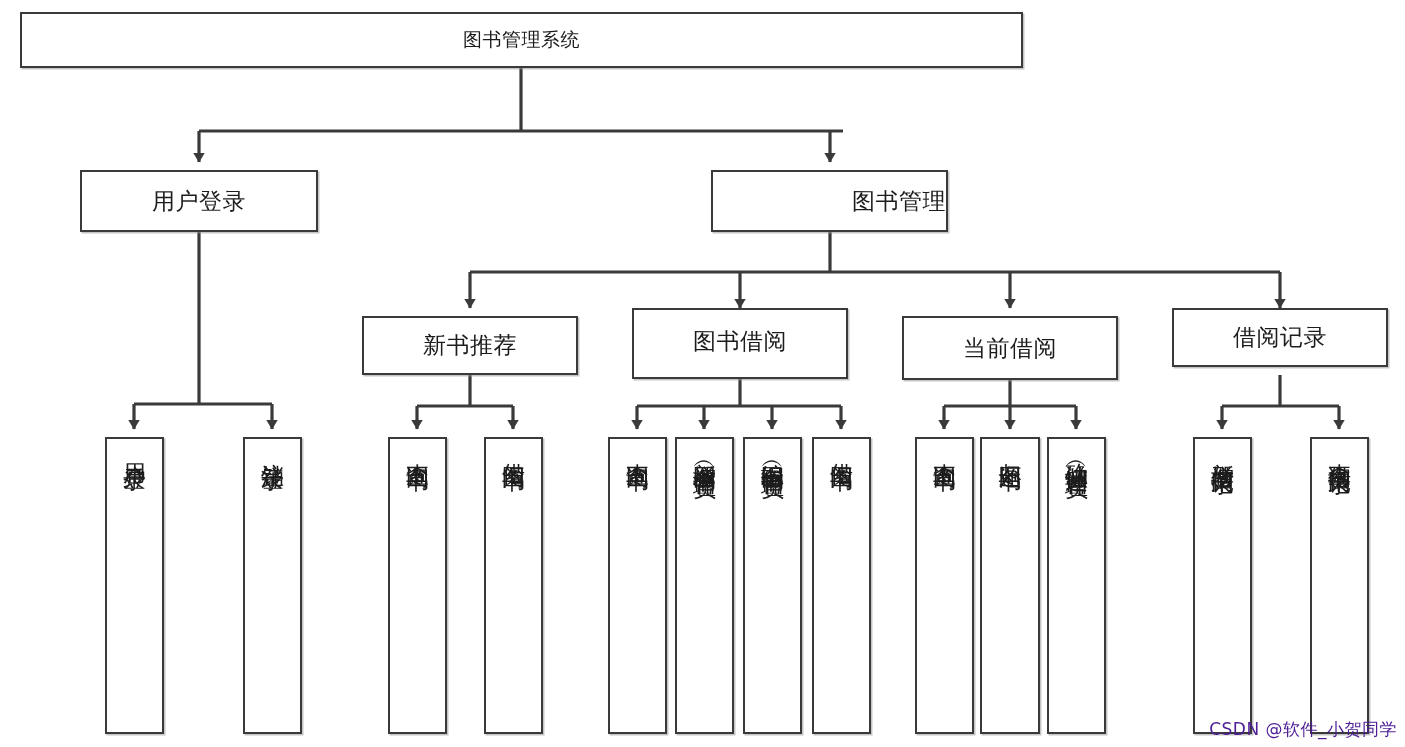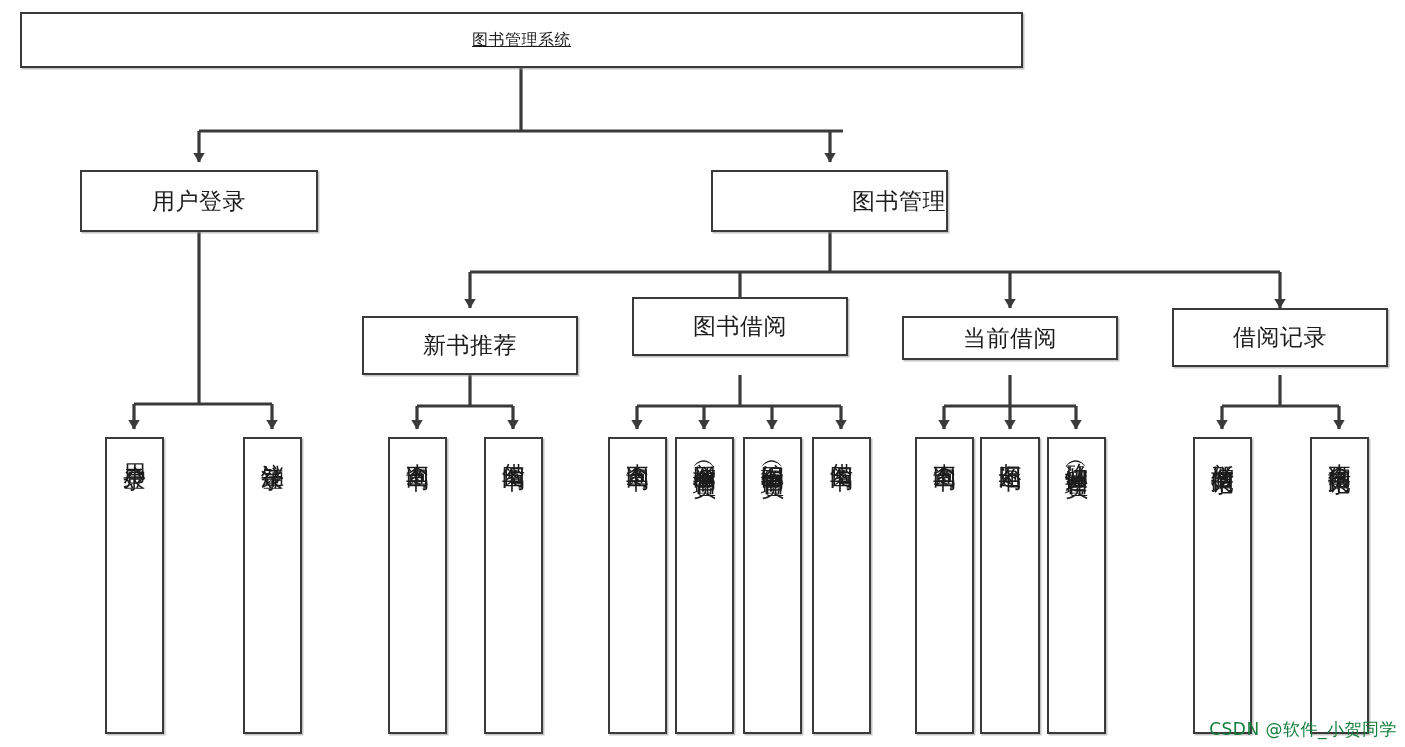--- a/index.html
+++ b/index.html
@@ -40,43 +40,42 @@
   .node .label {
     text-align: center;
     line-height: 1.22;
     letter-spacing: 0.5px;
   }
   
   .node.h .label {
     font-size: 23px;
   }
   .node.h.root .label {
-    font-size: 16px;
-    text-decoration: underline;
+    font-size: 19px;
   }
   
   .node.v {
     padding: 6px 0;
     align-items: flex-start;
     justify-content: center;
   }
   .node.v .label {
     writing-mode: vertical-rl;
     text-orientation: upright;
     font-size: 23px;
     line-height: 1.0;
     letter-spacing: 2px;
     white-space: nowrap;
   }
   .watermark {
     position: absolute;
     right: 8px;
     bottom: 6px;
     font-size: 17px;
-    color: #15803d;
+    color: #4c1d95;
     z-index: 3;
     white-space: nowrap;
     letter-spacing: 0.5px;
   }
 </style>
 </head>
 <body>
 
 <div id="canvas">
 
@@ -137,24 +136,24 @@
   <div class="node h" id="n-l2-0" style="left: 80px; top: 170px; width: 238px; height: 62px;">
     <span class="label">用户登录</span>
   </div>
   <div class="node h" id="n-l2-1" style="left: 711px; top: 170px; width: 237px; height: 62px; justify-content: flex-end;">
     <span class="label">图书管理</span>
   </div>
 
   <div class="node h" id="n-l3-0" style="left: 362px; top: 316px; width: 216px; height: 59px;">
     <span class="label">新书推荐</span>
   </div>
-  <div class="node h" id="n-l3-1" style="left: 632px; top: 297px; width: 216px; height: 59px;">
+  <div class="node h" id="n-l3-1" style="left: 632px; top: 308px; width: 216px; height: 71px; font-family: Liberation Mono, monospace;">
     <span class="label">图书借阅</span>
   </div>
-  <div class="node h" id="n-l3-2" style="left: 902px; top: 316px; width: 216px; height: 44px;">
+  <div class="node h" id="n-l3-2" style="left: 902px; top: 316px; width: 216px; height: 64px;">
     <span class="label">当前借阅</span>
   </div>
   <div class="node h" id="n-l3-3" style="left: 1172px; top: 308px; width: 216px; height: 59px;">
     <span class="label">借阅记录</span>
   </div>
 
   <div class="node v" id="n-leaf-0" style="left: 105px; top: 437px; width: 59px; height: 297px;">
     <span class="label">用户登录</span>
   </div>
   <div class="node v" id="n-leaf-1" style="left: 243px; top: 437px; width: 59px; height: 297px;">

